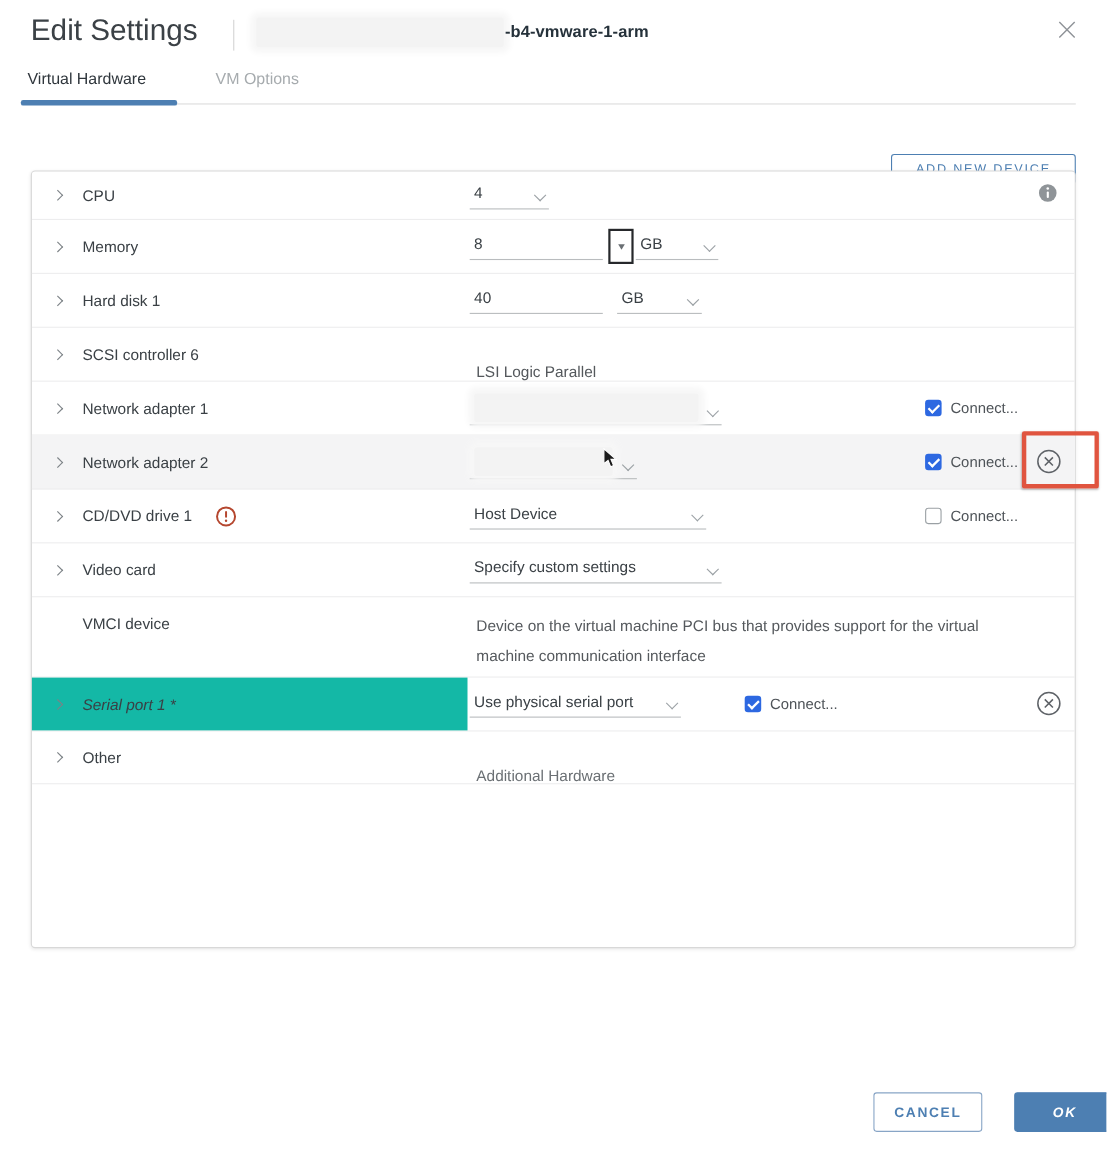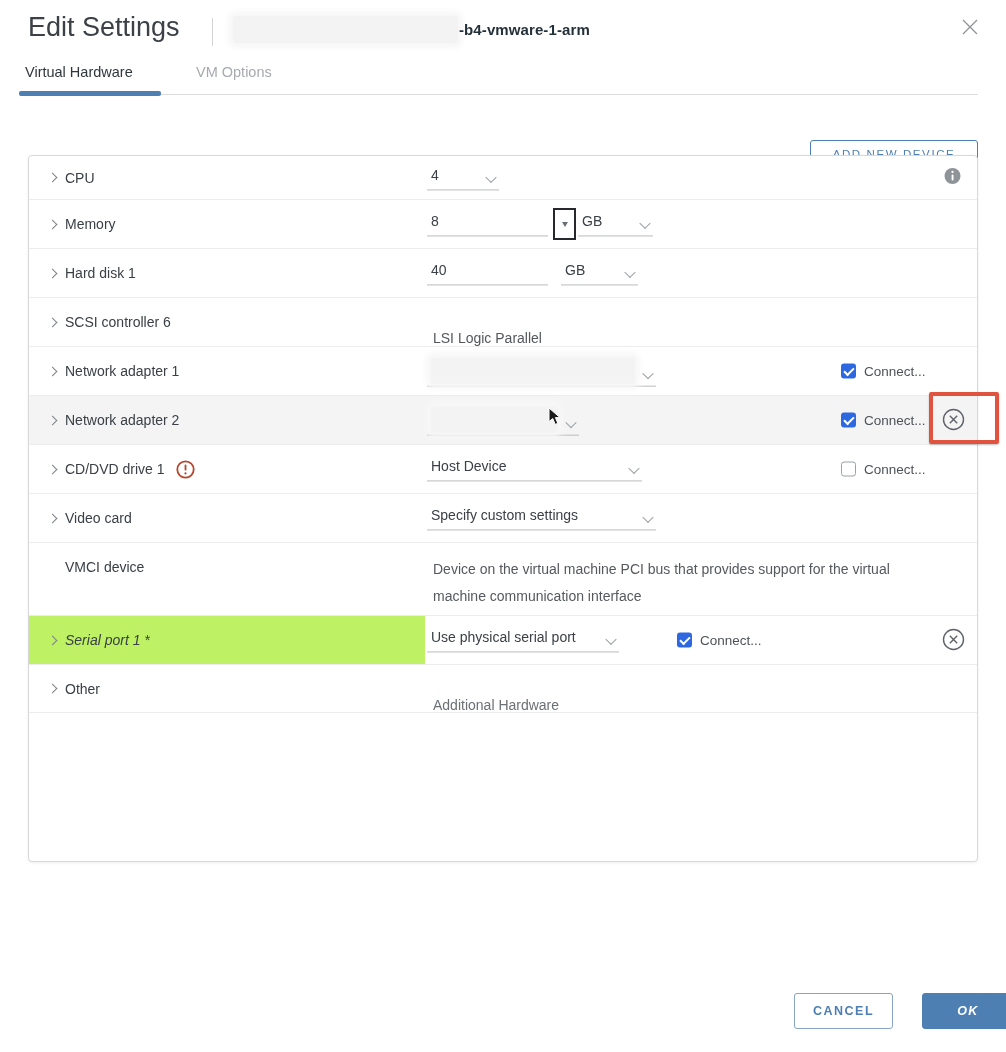--- a/index.html
+++ b/index.html
@@ -29,22 +29,22 @@
   
   .hw-table { position:absolute; left:28px; top:155px; width:950px; height:707px;
     border:1px solid #d8d8d8; border-radius:4px; background:#fff;
     box-shadow:0 1px 3px rgba(0,0,0,0.07); display:flex; flex-direction:column; }
   .row { display:flex; align-items:center; border-bottom:1px solid #ededee; height:49px; flex:0 0 auto; }
   .row-cpu { height:44px; }
   .row-vmci { height:73px; align-items:flex-start; }
   .row-other { height:48px; }
   .row-net2 { background:#f4f4f5; }
   .row-filler { flex:1 1 auto; border-bottom:none; }
-  .cell-label { flex:0 0 396px; display:flex; align-items:center; padding-left:20px; gap:9px; height:100%; }
-  .hl-label { background:#bef264; }
+  .cell-label { flex:0 0 396px; display:flex; align-items:center; padding-left:20px; gap:19px; height:100%; }
+  .hl-label { background:#14b8a6; }
   .row-vmci .cell-label { align-items:flex-start; padding-top:16px; }
   .label-txt { font-size:14px; color:#3a4045; }
   .label-italic { font-style:italic; }
   .cell-value { flex:1 1 auto; position:relative; height:100%; }
   .chev { width:7px; height:7px; border-top:1.6px solid #7c8286; border-right:1.6px solid #7c8286; transform:rotate(45deg); flex:0 0 auto; cursor:pointer; }
   .chev-spacer { width:7px; flex:0 0 auto; }
   
   .uselect { position:absolute; top:50%; transform:translateY(-46%); display:flex; align-items:flex-end; justify-content:space-between;
     border-bottom:1px solid #b9bcbe; padding:0 4px 6px 4px; font-size:14px; color:#3a4045; cursor:pointer; }
   .uinput { position:absolute; top:50%; transform:translateY(-46%); border:none; border-bottom:1px solid #b9bcbe;

